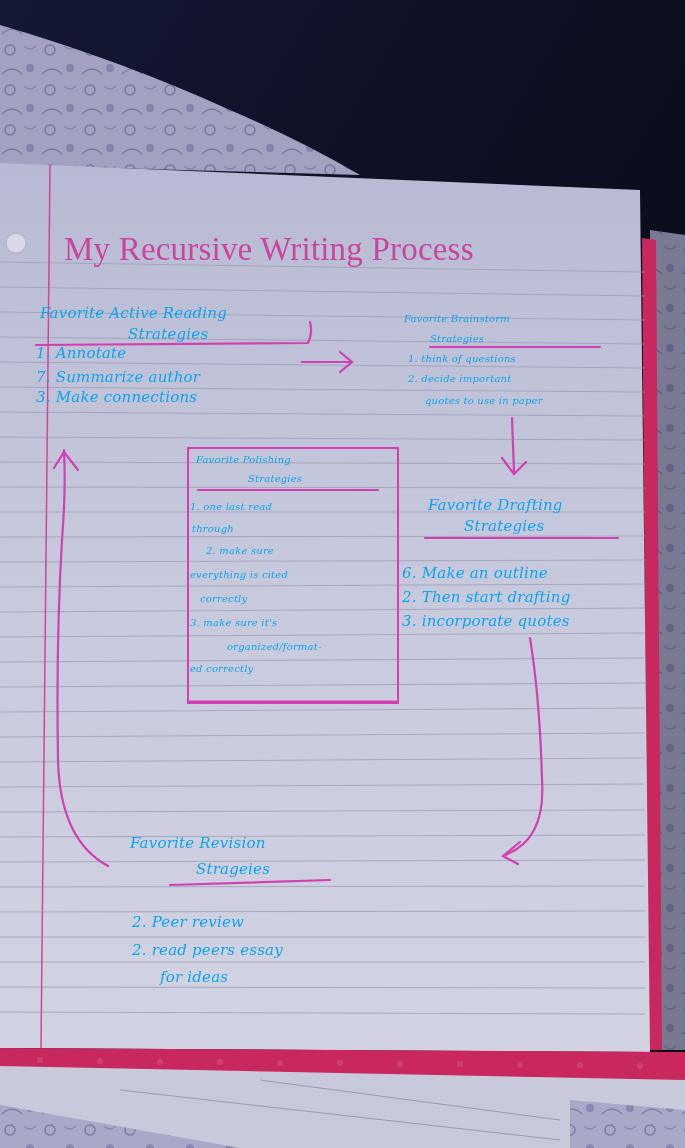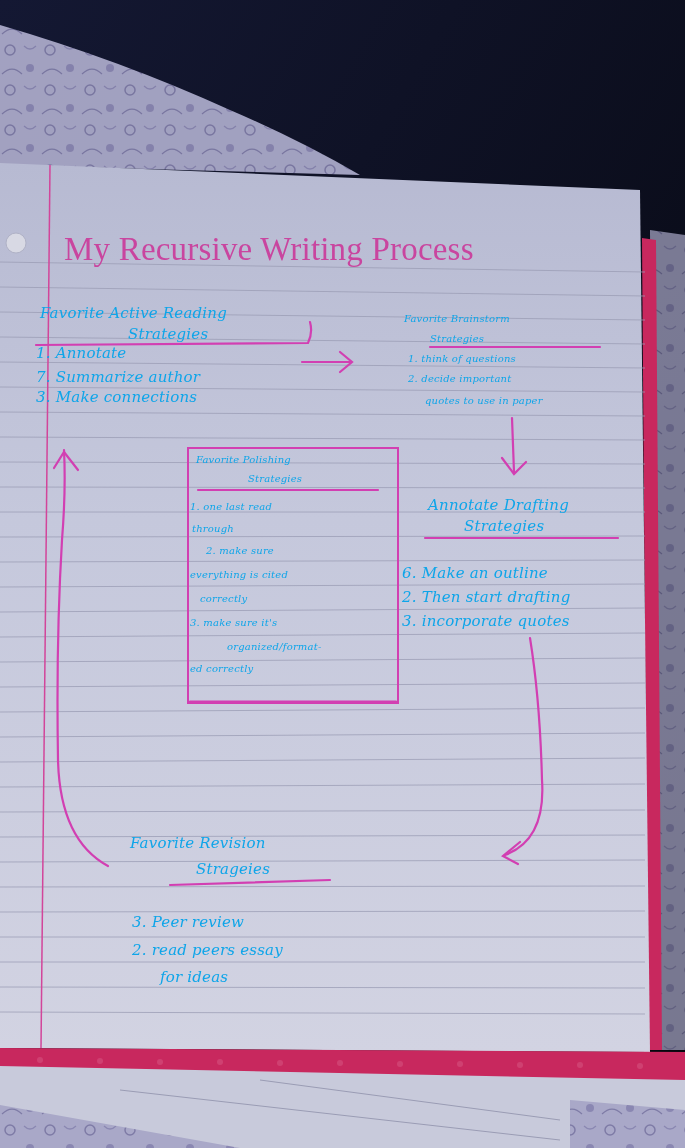--- a/index.html
+++ b/index.html
@@ -157,26 +157,26 @@
   <div class="ink sm" style="left:192px; top:524px;">through</div>
   <div class="ink sm" style="left:190px; top:546px;margin-left:16px;">2. make sure</div>
   <div class="ink sm" style="left:190px; top:570px;">everything is cited</div>
   <div class="ink sm" style="left:200px; top:594px;">correctly</div>
   <div class="ink sm" style="left:190px; top:618px;">3. make sure it's</div>
   <div class="ink sm" style="left:190px; top:642px;padding-left:37px;">organized/format-</div>
   <div class="ink sm" style="left:190px; top:664px;">ed correctly</div>
 </div>
 
 <div>
-  <div class="ink h" style="left:428px; top:498px;">Annotate Drafting</div>
+  <div class="ink h" style="left:428px; top:498px;">Favorite Drafting</div>
   <div class="ink h" style="left:464px; top:519px;">Strategies</div>
   <div class="ink li" style="left:402px; top:566px;">6. Make an outline</div>
   <div class="ink li" style="left:402px; top:590px;">2. Then start drafting</div>
   <div class="ink li" style="left:402px; top:614px;">3. incorporate quotes</div>
 </div>
 
 <div>
   <div class="ink h" style="left:130px; top:836px;">Favorite Revision</div>
   <div class="ink h" style="left:196px; top:862px;">Strageies</div>
-  <div class="ink li" style="left:132px; top:915px;">3. Peer review</div>
+  <div class="ink li" style="left:132px; top:915px;">2. Peer review</div>
   <div class="ink li" style="left:132px; top:943px;">2. read peers essay</div>
   <div class="ink li" style="left:160px; top:970px;">for ideas</div>
 </div>
 
 </body></html>

